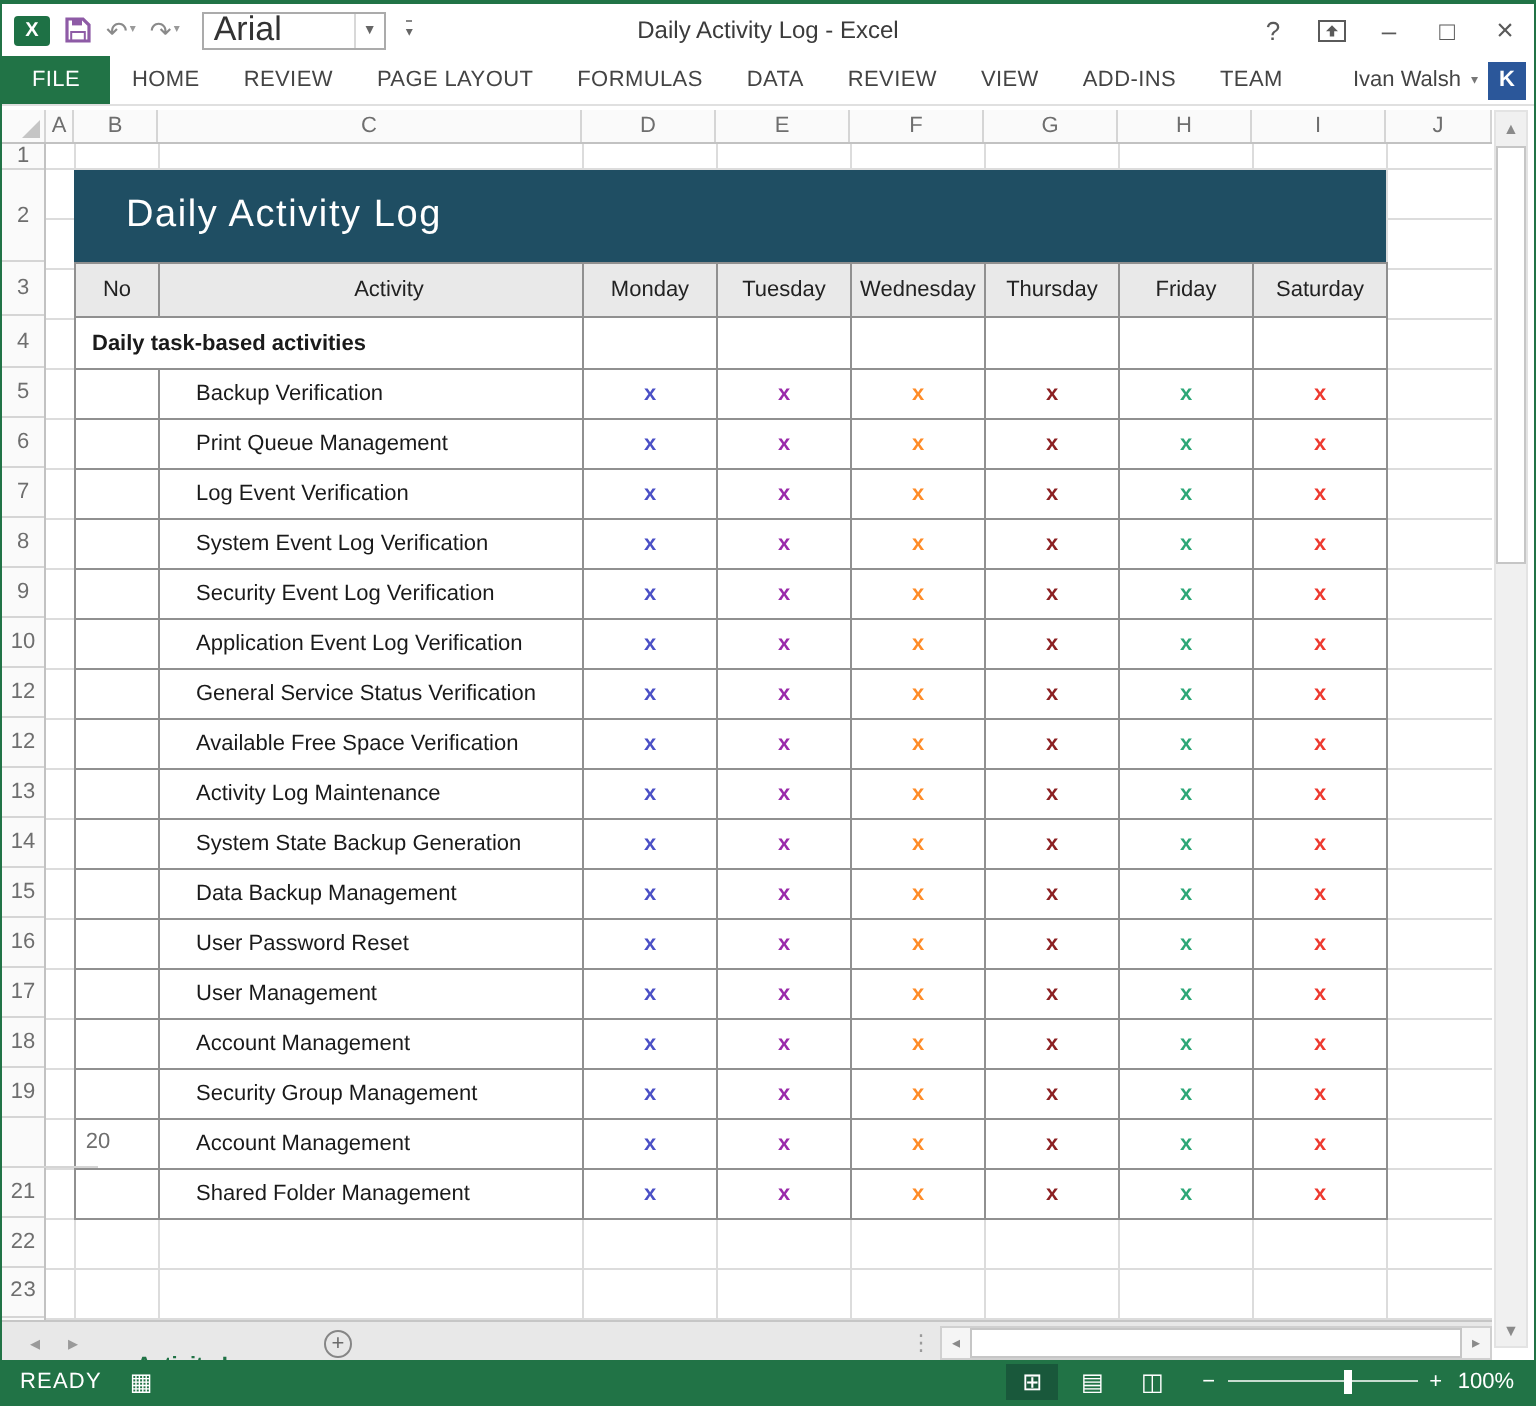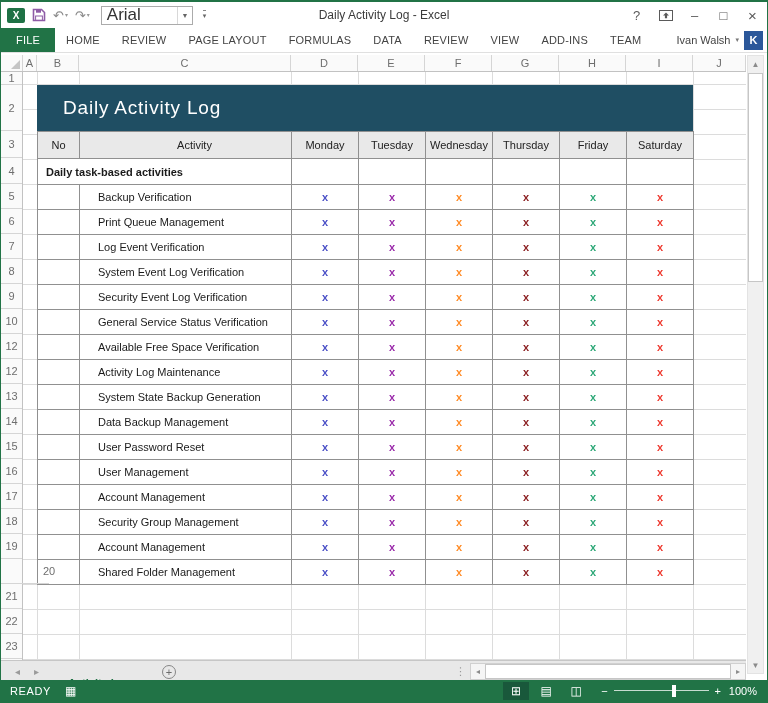--- a/index.html
+++ b/index.html
@@ -210,21 +210,21 @@
         <div class="rownum" style="height: 25px;">13</div>
         <div class="rownum" style="height: 25px;">14</div>
         <div class="rownum" style="height: 25px;">15</div>
         <div class="rownum" style="height: 25px;">16</div>
         <div class="rownum" style="height: 25px;">17</div>
         <div class="rownum" style="height: 25px;">18</div>
         <div class="rownum" style="height: 25px;">19</div>
         <div class="rownum" style="height: 25px; padding-left: 48px;">20</div>
         <div class="rownum" style="height: 25px;">21</div>
         <div class="rownum" style="height: 25px;">22</div>
-        <div class="rownum" style="height: 25px;">23</div>
+        <div class="rownum" style="height: 25px; font-family: Liberation Mono, monospace;">23</div>
         <div class="rownum" style="height: 20px;">24</div>
       </div>
     <div class="banner" style="background: rgb(31, 78, 99);">Daily Activity Log</div>
     <table class="log" id="logTable">
       <colgroup>
         <col style="width:42px">
           <col style="width:212px">
           <col style="width:67px">
           <col style="width:67px">
         <col style="width:67px">
@@ -299,20 +299,30 @@
             <td class="c-act">Security Event Log Verification</td>
             <td class="c-mark" style="color: rgb(75, 80, 198);">x</td>
             <td class="c-mark" style="color: rgb(154, 43, 170);">x</td>
             <td class="c-mark" style="color: rgb(255, 140, 40);">x</td>
             <td class="c-mark" style="color: rgb(140, 33, 35);">x</td>
             <td class="c-mark" style="color: rgb(46, 168, 120);">x</td>
             <td class="c-mark" style="color: rgb(238, 58, 48);">x</td>
           </tr>
           <tr class="actrow">
             <td class="c-no"></td>
+            <td class="c-act">Application Event Log Verification</td>
+            <td class="c-mark" style="color: rgb(75, 80, 198);">x</td>
+            <td class="c-mark" style="color: rgb(154, 43, 170);">x</td>
+            <td class="c-mark" style="color: rgb(255, 140, 40);">x</td>
+            <td class="c-mark" style="color: rgb(140, 33, 35);">x</td>
+            <td class="c-mark" style="color: rgb(46, 168, 120);">x</td>
+            <td class="c-mark" style="color: rgb(238, 58, 48);">x</td>
+          </tr>
+          <tr class="actrow">
+            <td class="c-no"></td>
             <td class="c-act">General Service Status Verification</td>
             <td class="c-mark" style="color: rgb(75, 80, 198);">x</td>
             <td class="c-mark" style="color: rgb(154, 43, 170);">x</td>
             <td class="c-mark" style="color: rgb(255, 140, 40);">x</td>
             <td class="c-mark" style="color: rgb(140, 33, 35);">x</td>
             <td class="c-mark" style="color: rgb(46, 168, 120);">x</td>
             <td class="c-mark" style="color: rgb(238, 58, 48);">x</td>
           </tr>
           <tr class="actrow">
             <td class="c-no"></td>

